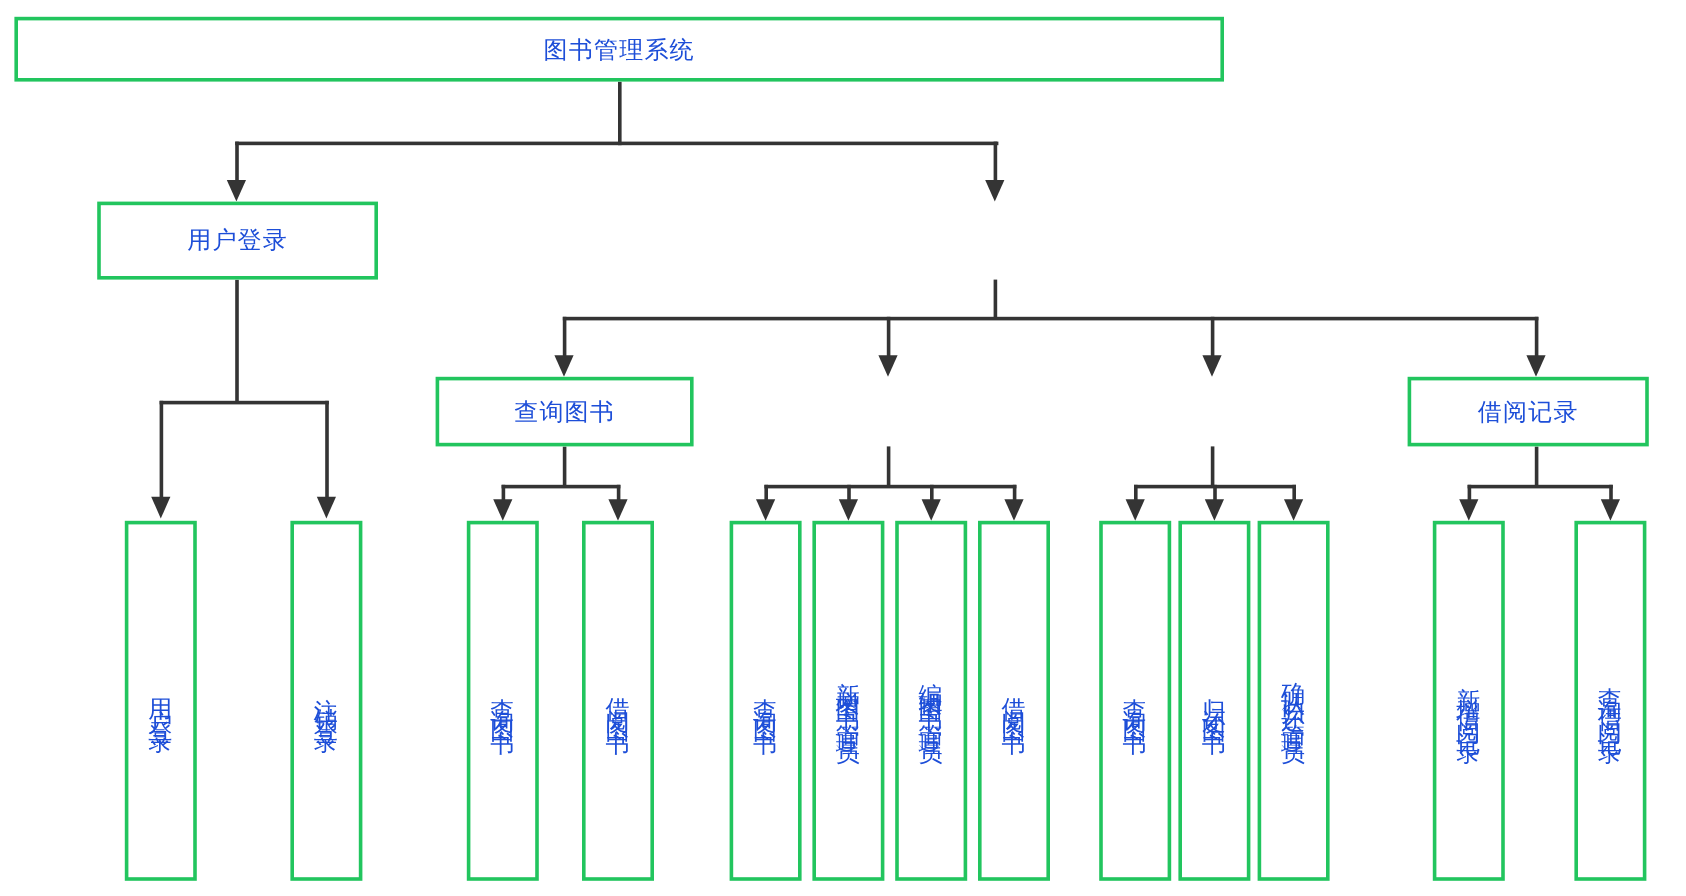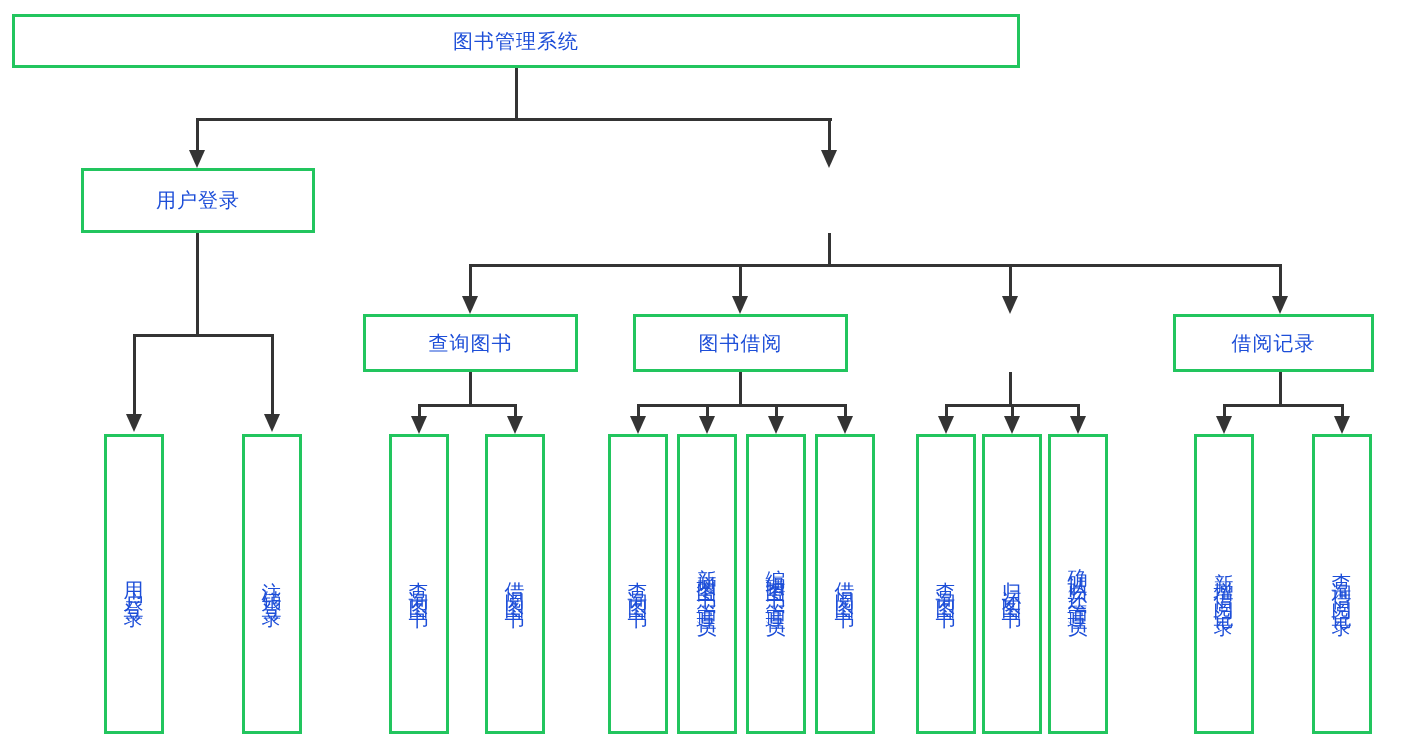--- a/index.html
+++ b/index.html
@@ -124,23 +124,20 @@
     <span class="hlabel">图书管理系统</span>
   </div>
 
   <div class="box" style="left:81px; top:168px; width:234px; height:65px;">
     <span class="hlabel">用户登录</span>
   </div>
 
   <div class="box" style="left:363px; top:314px; width:215px; height:58px;">
     <span class="hlabel">查询图书</span>
   </div>
-  <div class="box" style="left:633px; top:314px; width:215px; height:58px;">
-    <span class="hlabel">图书借阅</span>
-  </div>
   <div class="box" style="left:1173px; top:314px; width:201px; height:58px;">
     <span class="hlabel">借阅记录</span>
   </div>
 
   <div class="box" style="left:104px; top:434px; width:60px; height:300px;">
     <span class="vlabel">用户登录</span>
   </div>
   <div class="box" style="left:242px; top:434px; width:60px; height:300px;">
     <span class="vlabel">注销登录</span>
   </div>

